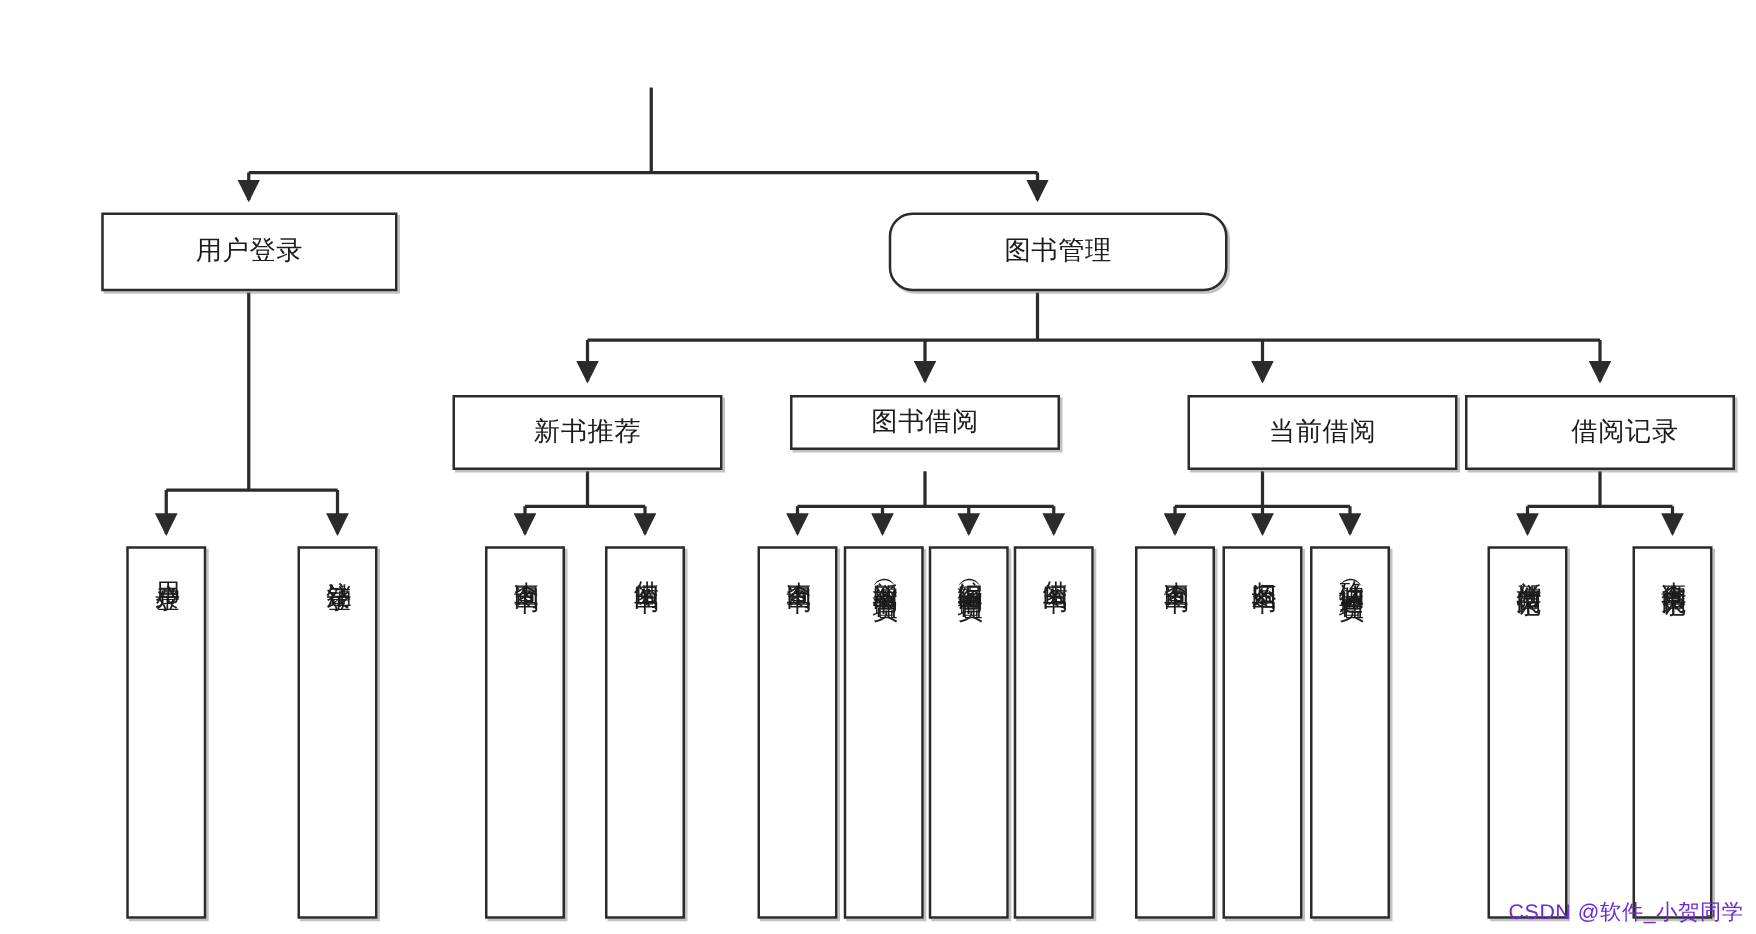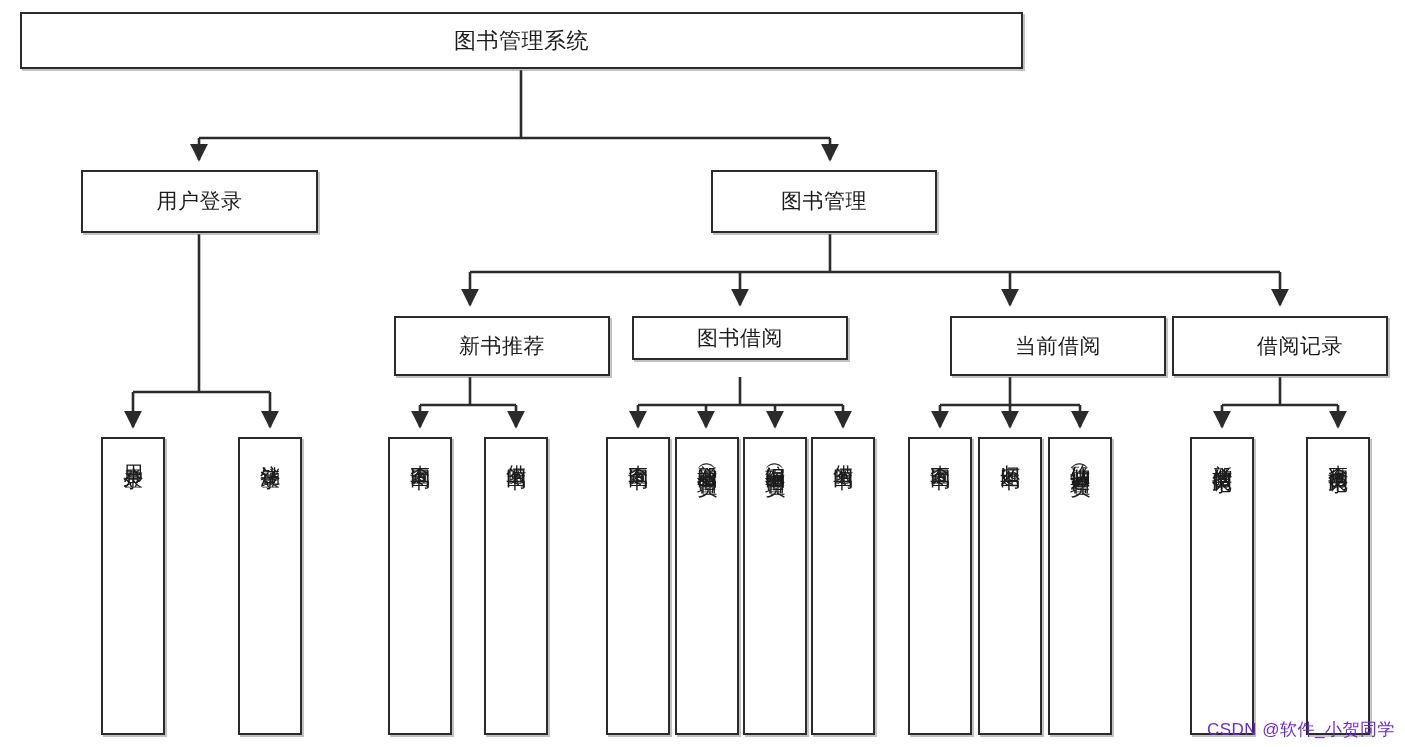--- a/index.html
+++ b/index.html
@@ -118,33 +118,30 @@
       <path d="M 1080 405 L 1080 427" marker-end="url(#arrow)"></path>
 
       <path d="M 1280 377 L 1280 405"></path>
       <path d="M 1222 405 L 1338 405"></path>
       <path d="M 1222 405 L 1222 427" marker-end="url(#arrow)"></path>
       <path d="M 1338 405 L 1338 427" marker-end="url(#arrow)"></path>
 
     </g>
   </svg>
 
-  <div class="node root" style="left:20px;top:12px;width:1003px;height:57px;">
-    <span class="lbl">图书管理系统</span>
-  </div>
 
   <div class="node" style="left:81px;top:170px;width:237px;height:63px;">
     <span class="lbl">用户登录</span>
   </div>
 
-  <div class="node" style="left:711px;top:170px;width:226px;height:63px;">
+  <div class="node" style="left:711px;top:170px;width:271px;height:63px;border-radius:19px;">
     <span class="lbl">图书管理</span>
   </div>
 
-  <div class="node" style="left:362px;top:316px;width:216px;height:60px;margin-left:32px;">
+  <div class="node" style="left:362px;top:316px;width:216px;height:60px;">
     <span class="lbl">新书推荐</span>
   </div>
 
   <div class="node" style="left:632px;top:316px;width:216px;height:44px;">
     <span class="lbl">图书借阅</span>
   </div>
 
   <div class="node" style="left:950px;top:316px;width:216px;height:60px;">
     <span class="lbl">当前借阅</span>
   </div>

